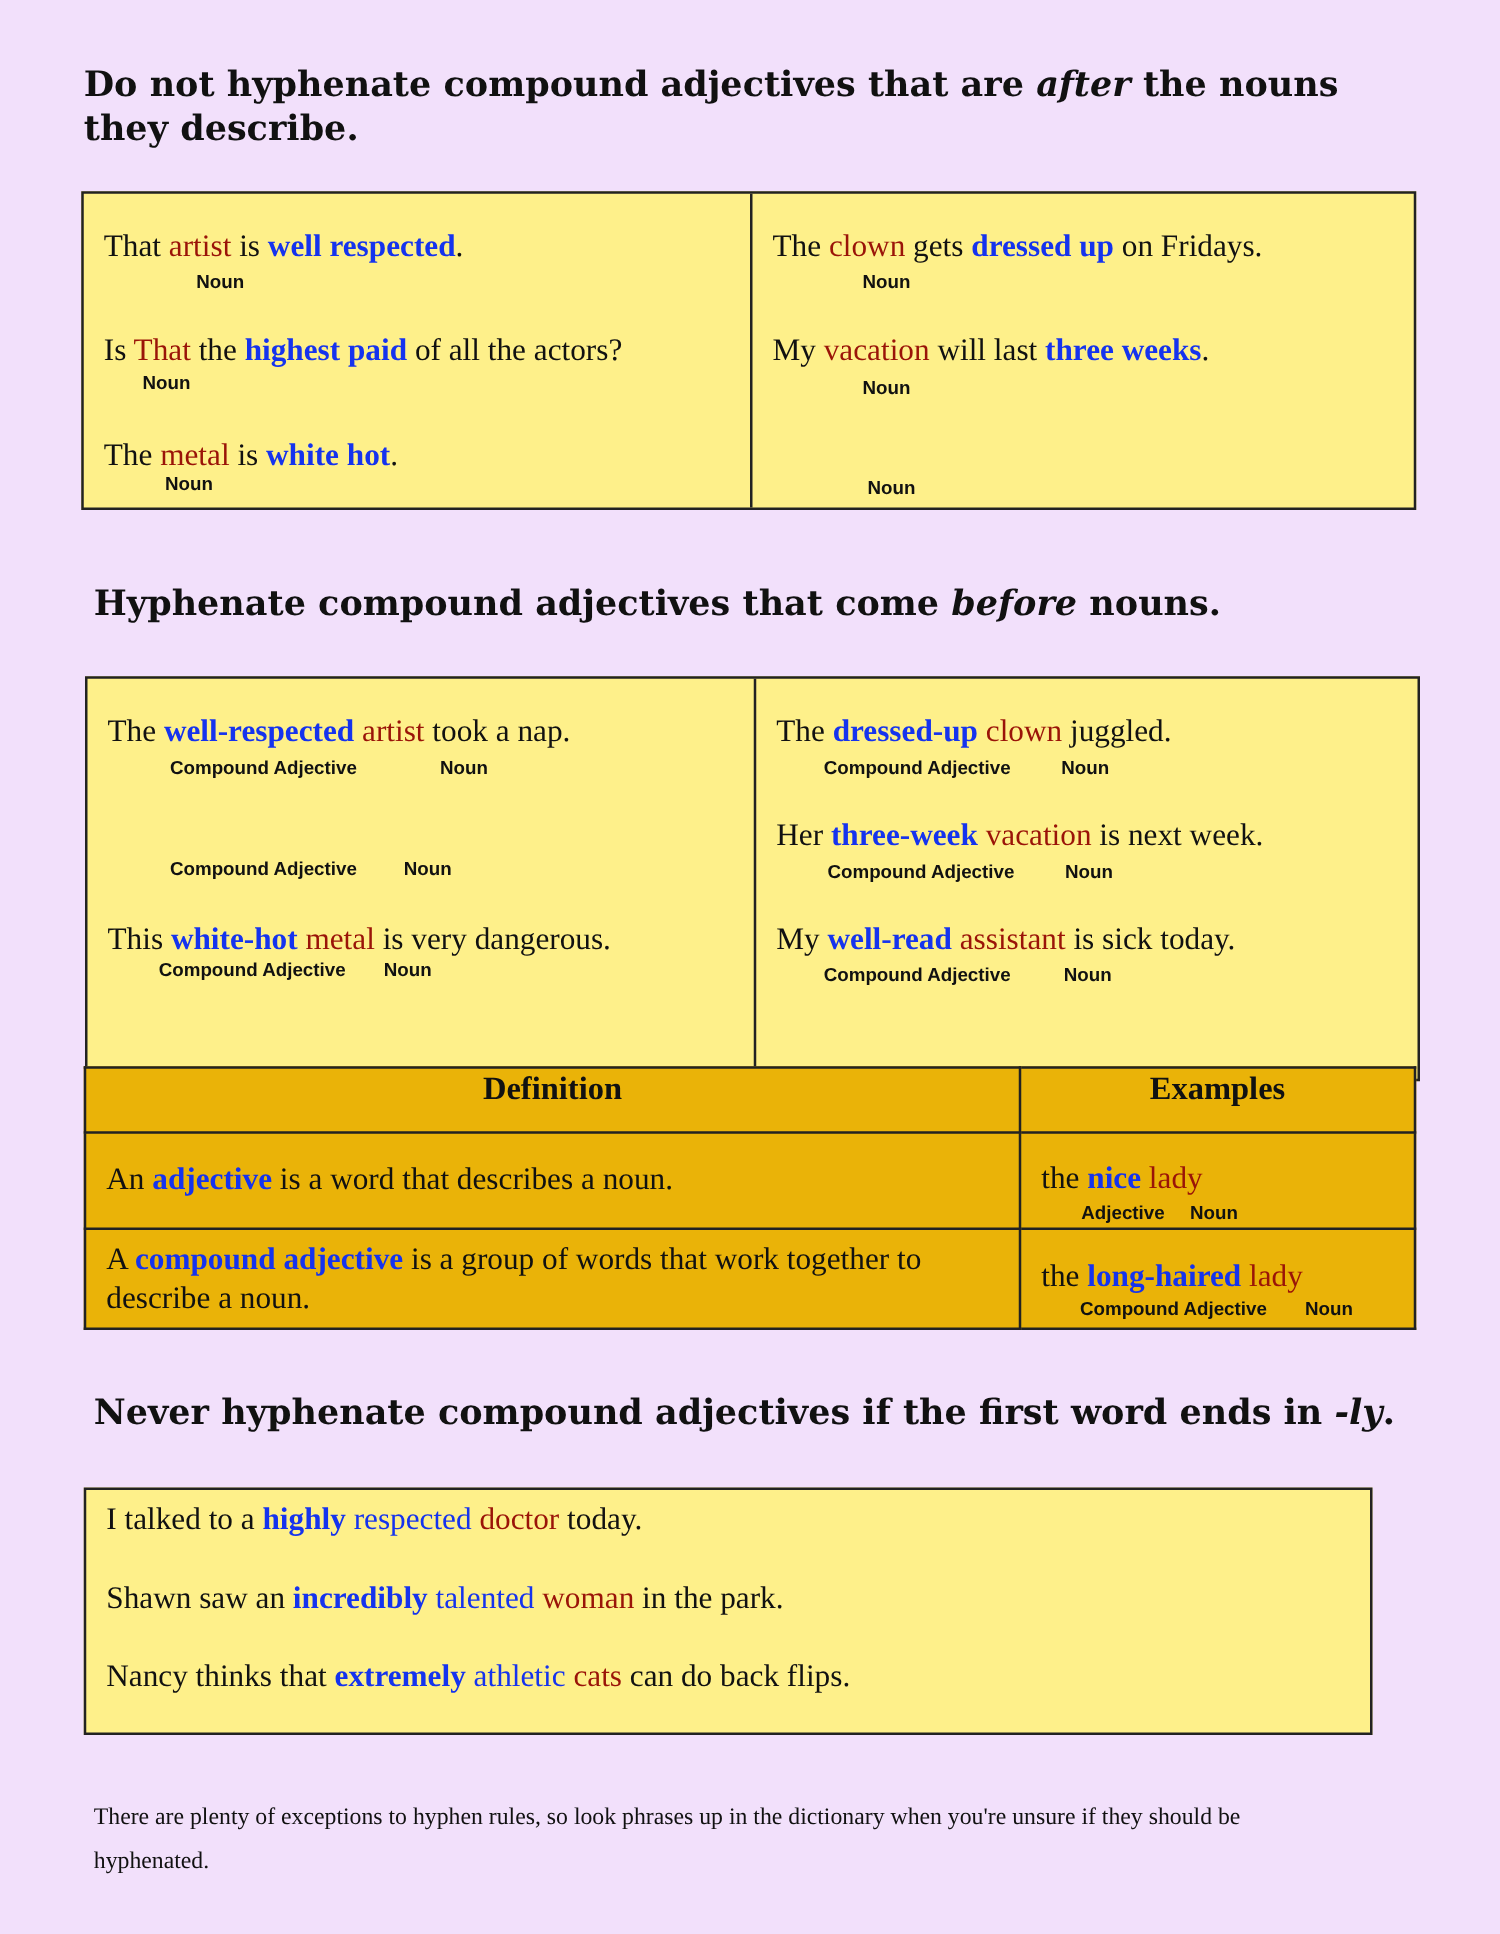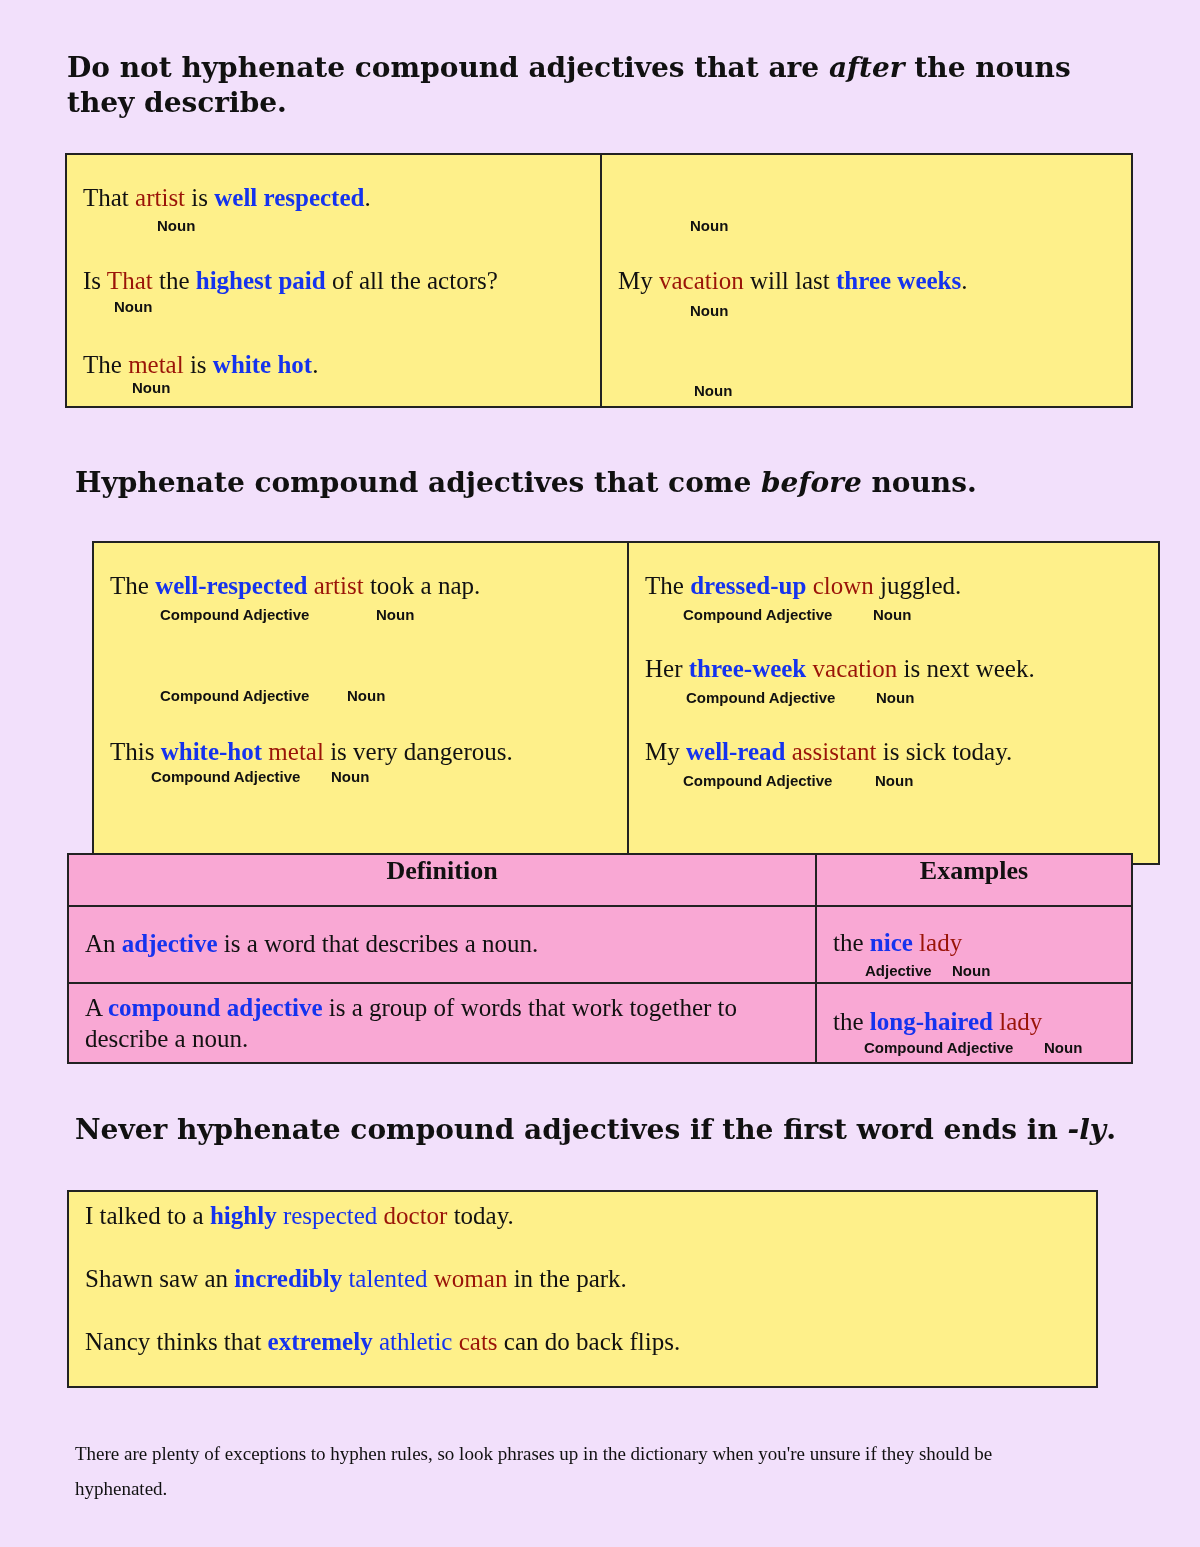--- a/index.html
+++ b/index.html
@@ -15,21 +15,21 @@
   }
   .box .col { position:absolute; top:0; bottom:0; box-sizing:border-box; }
   .box .col + .col { border-left:2px solid #222; }
   .sent { position:absolute; left:16px; font-size:25px; line-height:30px; white-space:nowrap; font-family:"Liberation Serif","DejaVu Serif",serif; }
   .adj { color:#1533ee; font-weight:bold; }
   .adjlight { color:#1533ee; }
   .noun { color:#9a1408; }
   .lbl { position:absolute; font-family:"Liberation Sans","DejaVu Sans",sans-serif; font-weight:bold; font-size:15px; line-height:18px; white-space:nowrap; }
   table.def {
     position:absolute; left:67px; top:853px; width:1066px; border-collapse:collapse;
-    background:#f9a8d4; font-family:"Liberation Serif","DejaVu Serif",serif;
+    background:#eab308; font-family:"Liberation Serif","DejaVu Serif",serif;
   }
   table.def th, table.def td { border:2px solid #222; vertical-align:top; }
   table.def th { font-size:26px; height:48px; text-align:center; font-weight:bold; }
   table.def td { font-size:25px; position:relative; padding:0 16px; }
   .exline { position:absolute; left:16px; white-space:nowrap; }
   .footer { position:absolute; left:75px; top:1436px; font-size:19px; line-height:35px; width:1000px; font-family:"Liberation Serif","DejaVu Serif",serif; }
 </style>
 </head>
 <body>
 
@@ -38,30 +38,31 @@
 <div class="box" style="left:65px;top:153px;width:1068px;height:255px;">
   <div class="col" style="left:0;width:533px;">
     <div class="sent" style="top:28px;"><span>That </span><span class="noun">artist</span><span> is </span><span class="adj">well respected</span><span>.</span></div>
     <div class="lbl" style="left:90px;top:62px;">Noun</div>
     <div class="sent" style="top:111px;"><span>Is </span><span class="noun">That</span><span> the </span><span class="adj">highest paid</span><span> of all the actors?</span></div>
     <div class="lbl" style="left:47px;top:143px;">Noun</div>
     <div class="sent" style="top:195px;"><span>The </span><span class="noun">metal</span><span> is </span><span class="adj">white hot</span><span>.</span></div>
     <div class="lbl" style="left:65px;top:224px;">Noun</div>
   </div>
   <div class="col" style="left:533px;right:0;">
+    <div class="sent" style="top:28px;"><span>The </span><span class="noun">clown</span><span> gets </span><span class="adj">dressed up</span><span> on Fridays.</span></div>
     <div class="lbl" style="left:88px;top:62px;">Noun</div>
     <div class="sent" style="top:111px;"><span>My </span><span class="noun">vacation</span><span> will last </span><span class="adj">three weeks</span><span>.</span></div>
     <div class="lbl" style="left:88px;top:147px;">Noun</div>
     <div class="lbl" style="left:92px;top:227px;">Noun</div>
   </div>
 </div>
 
 <h2 class="heading" style="left:75px;top:465px;"><span>Hyphenate compound adjectives that come </span><em>before</em><span> nouns.</span></h2>
 
-<div class="box" style="left:68px;top:541px;width:1068px;height:324px;margin-left:24px;">
+<div class="box" style="left:68px;top:541px;width:1068px;height:324px;">
   <div class="col" style="left:0;width:533px;">
     <div class="sent" style="top:28px;"><span>The </span><span class="adj">well-respected</span><span> </span><span class="noun">artist</span><span> took a nap.</span></div>
     <div class="lbl" style="left:66px;top:63px;">Compound Adjective</div>
     <div class="lbl" style="left:282px;top:63px;">Noun</div>
     <div class="lbl" style="left:66px;top:144px;">Compound Adjective</div>
     <div class="lbl" style="left:253px;top:144px;">Noun</div>
     <div class="sent" style="top:194px;"><span>This </span><span class="adj">white-hot</span><span> </span><span class="noun">metal</span><span> is very dangerous.</span></div>
     <div class="lbl" style="left:57px;top:225px;">Compound Adjective</div>
     <div class="lbl" style="left:237px;top:225px;">Noun</div>
   </div>

